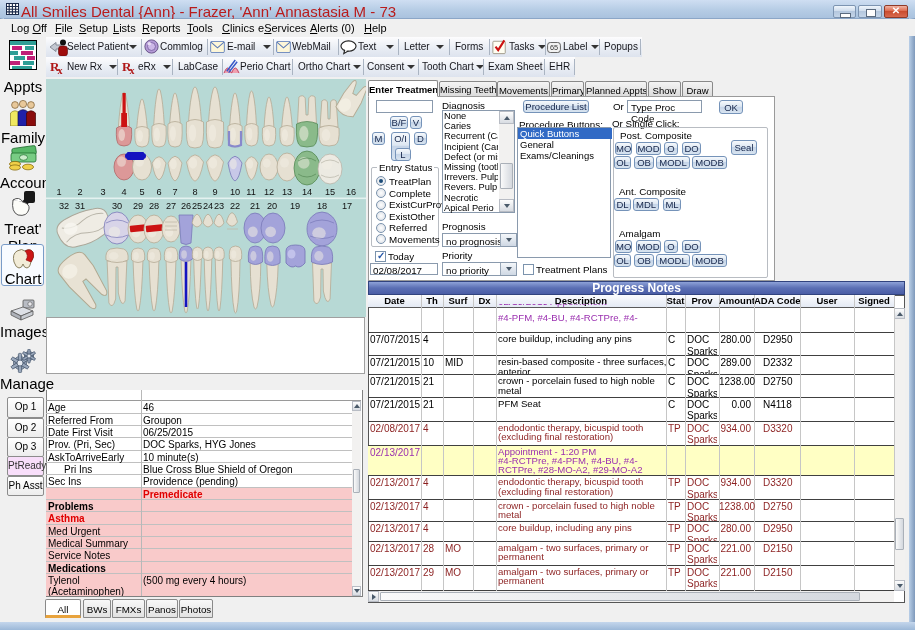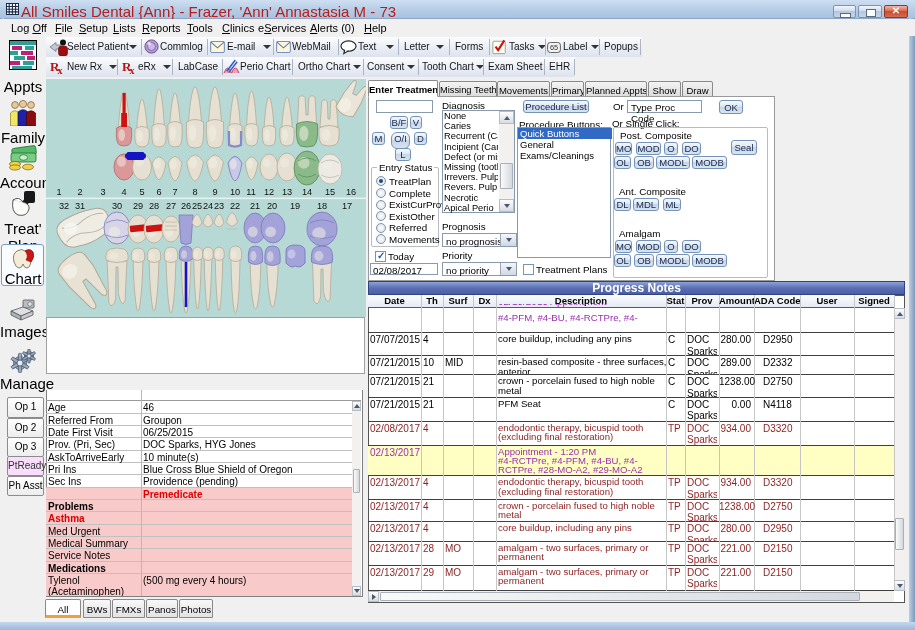--- a/index.html
+++ b/index.html
@@ -469,21 +469,21 @@
   <div class="abs" style="left:0;top:47px;width:306px;height:1px;background:#c0c0c0;"></div>
   <div class="abs" style="z-index:3;left:2px;top:37px;white-space:nowrap;">Date First Visit</div>
   <div class="abs" style="left:97px;top:37px;white-space:nowrap;">06/25/2015</div>
   <div class="abs" style="left:0;top:59.5px;width:306px;height:1px;background:#c0c0c0;"></div>
   <div class="abs" style="z-index:3;left:2px;top:49px;white-space:nowrap;">Prov. (Pri, Sec)</div>
   <div class="abs" style="left:97px;top:49px;white-space:nowrap;">DOC Sparks, HYG Jones</div>
   <div class="abs" style="left:0;top:72.0px;width:306px;height:1px;background:#c0c0c0;"></div>
   <div class="abs" style="z-index:3;left:2px;top:61.5px;white-space:nowrap;">AskToArriveEarly</div>
   <div class="abs" style="left:97px;top:61.5px;white-space:nowrap;">10 minute(s)</div>
   <div class="abs" style="left:0;top:84px;width:306px;height:1px;background:#c0c0c0;"></div>
-  <div class="abs" style="z-index:3;left:2px;top:74px;white-space:nowrap;">Pri Ins</div>
+  <div class="abs" style="z-index:3;left:18px;top:74px;white-space:nowrap;">Pri Ins</div>
   <div class="abs" style="left:97px;top:74px;white-space:nowrap;">Blue Cross Blue Shield of Oregon</div>
   <div class="abs" style="left:0;top:96.5px;width:306px;height:1px;background:#c0c0c0;"></div>
   <div class="abs" style="z-index:3;left:2px;top:86px;white-space:nowrap;">Sec Ins</div>
   <div class="abs" style="left:97px;top:86px;white-space:nowrap;">Providence (pending)</div>
   <div class="abs" style="left:0;top:97.5px;width:306px;height:12px;background:#f9caca;"></div>
   <div class="abs" style="left:0;top:108.5px;width:306px;height:1px;background:#c0c0c0;"></div>
   <div class="abs" style="left:97px;top:98.5px;color:#e00000;font-weight:bold;white-space:nowrap;">Premedicate</div>
   <div class="abs" style="left:0;top:109.5px;width:306px;height:12.5px;background:#f9caca;"></div>
   <div class="abs" style="left:0;top:121.0px;width:306px;height:1px;background:#c0c0c0;"></div>
   <div class="abs" style="z-index:3;left:2px;top:110.5px;font-weight:bold;white-space:nowrap;">Problems</div>
@@ -529,21 +529,21 @@
   <div class="rtab" style="left:497px;width:53px;">Movements</div>
   <div class="rtab" style="left:551px;width:33px;">Primary</div>
   <div class="rtab" style="left:585px;width:62px;">Planned Appts</div>
   <div class="rtab" style="left:648px;width:33px;">Show</div>
   <div class="rtab" style="left:682px;width:31px;">Draw</div>
   <div class="abs" id="tabpage"></div>
   <div class="abs tbox" style="left:376px;top:100px;width:57px;height:13px;"></div>
   <div class="smbtn" style="left:390px;top:116px;width:18px;height:13px;line-height:12px;">B/F</div>
   <div class="smbtn" style="left:410px;top:116px;width:12px;height:13px;line-height:12px;">V</div>
   <div class="smbtn" style="left:372px;top:132px;width:13px;height:13px;line-height:12px;">M</div>
-  <div class="smbtn" style="left:391px;top:132px;width:19px;height:17px;line-height:12px;border-radius:6px;">O/I</div>
+  <div class="smbtn" style="left:391px;top:132px;width:19px;height:29px;line-height:12px;">O/I</div>
   <div class="smbtn" style="left:414px;top:132px;width:13px;height:13px;line-height:12px;">D</div>
   <div class="smbtn" style="left:395px;top:148px;width:16px;height:13px;line-height:12px;">L</div>
   <div class="abs gbx" style="left:371px;top:167px;width:68px;height:80px;"></div>
   <div class="abs lbl" style="left:377px;top:162px;background:#fff;padding:0 2px;">Entry Status</div>
   <div class="abs radio rsel" style="left:376px;top:176px;"></div>
     <div class="abs lbl" style="left:389px;top:176px;">TreatPlan</div>
   <div class="abs radio" style="left:376px;top:188px;"></div>
     <div class="abs lbl" style="left:389px;top:188px;">Complete</div>
   <div class="abs radio" style="left:376px;top:200px;"></div>
     <div class="abs lbl" style="left:389px;top:199px;">ExistCurProv</div>

